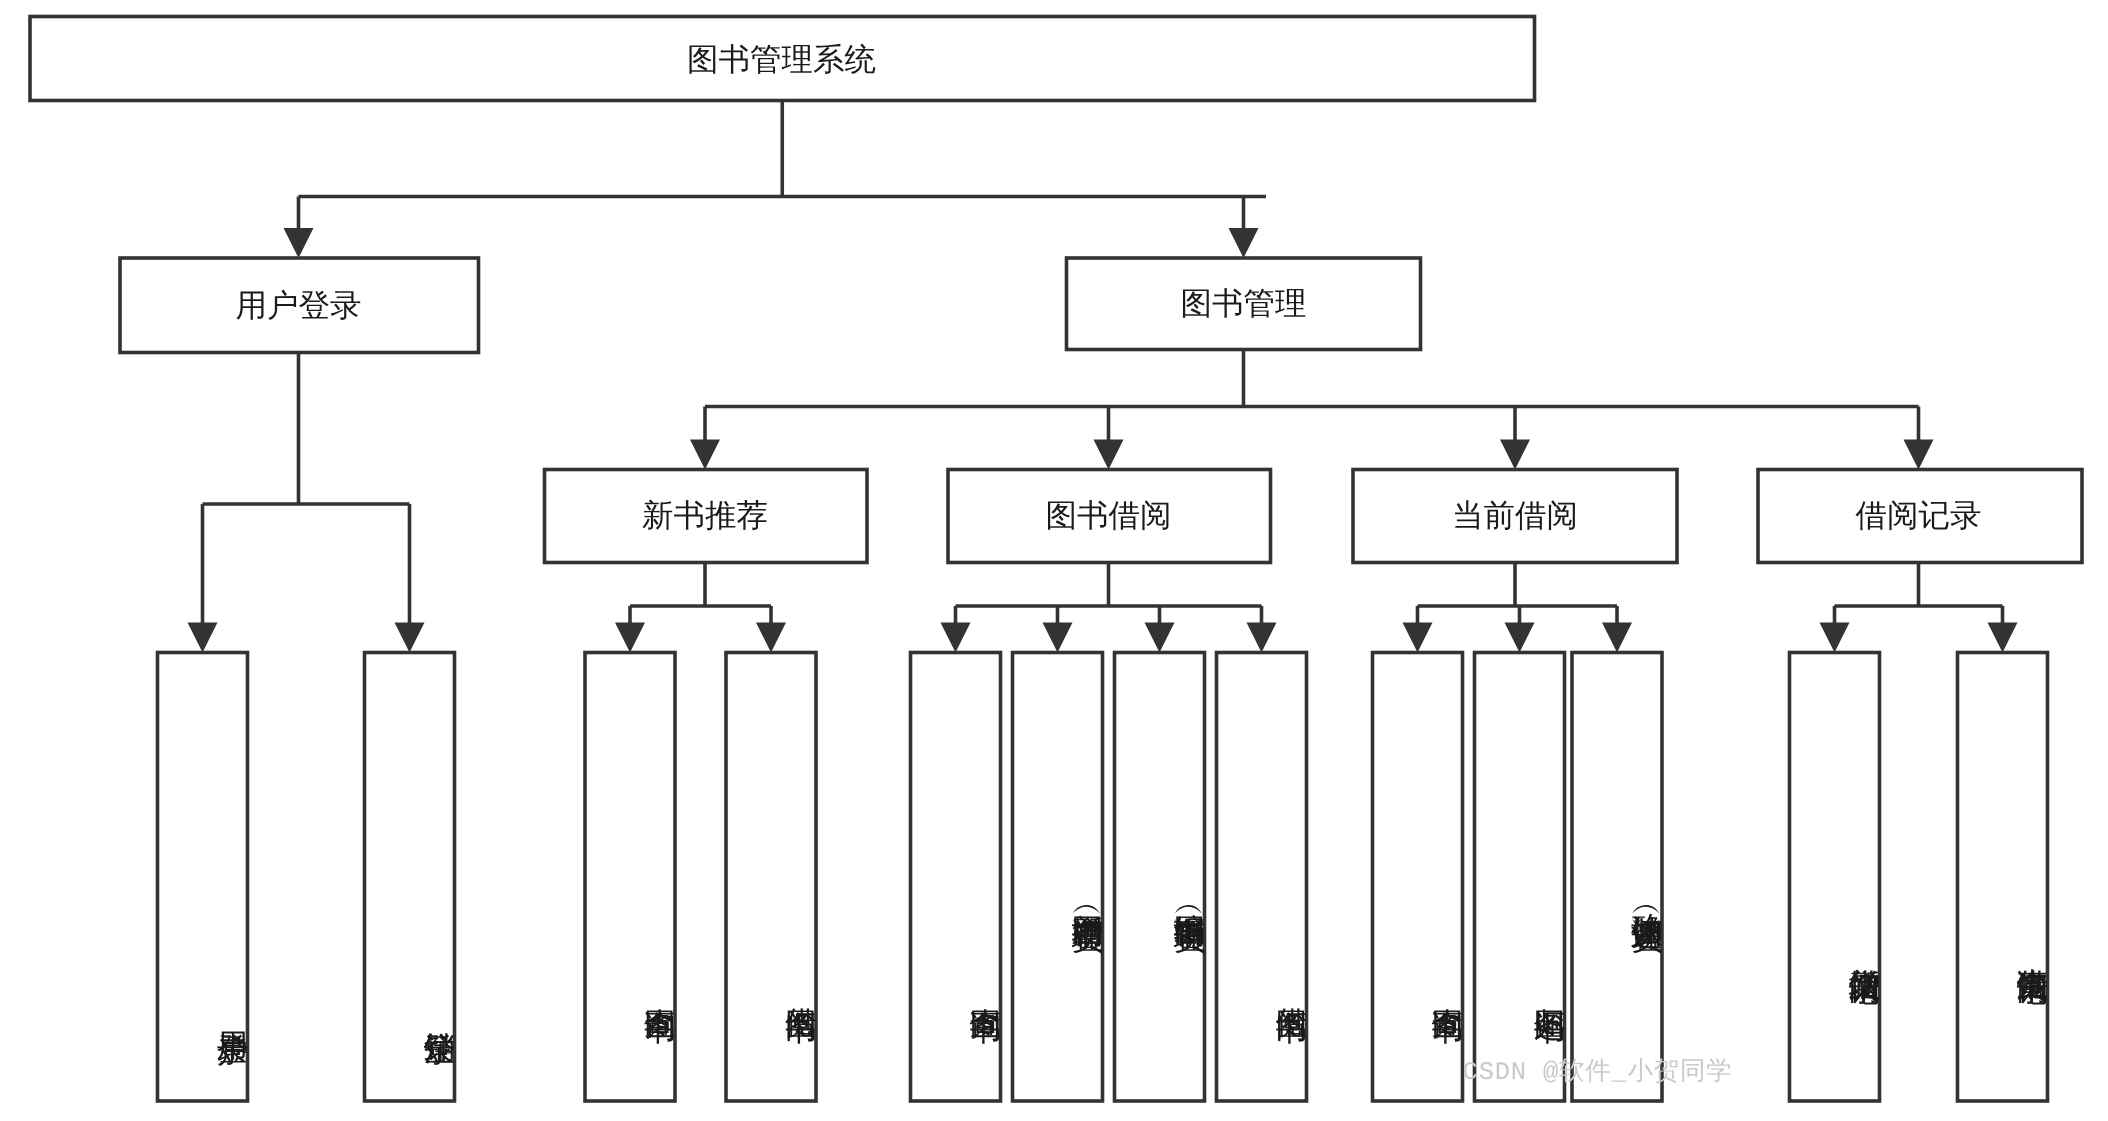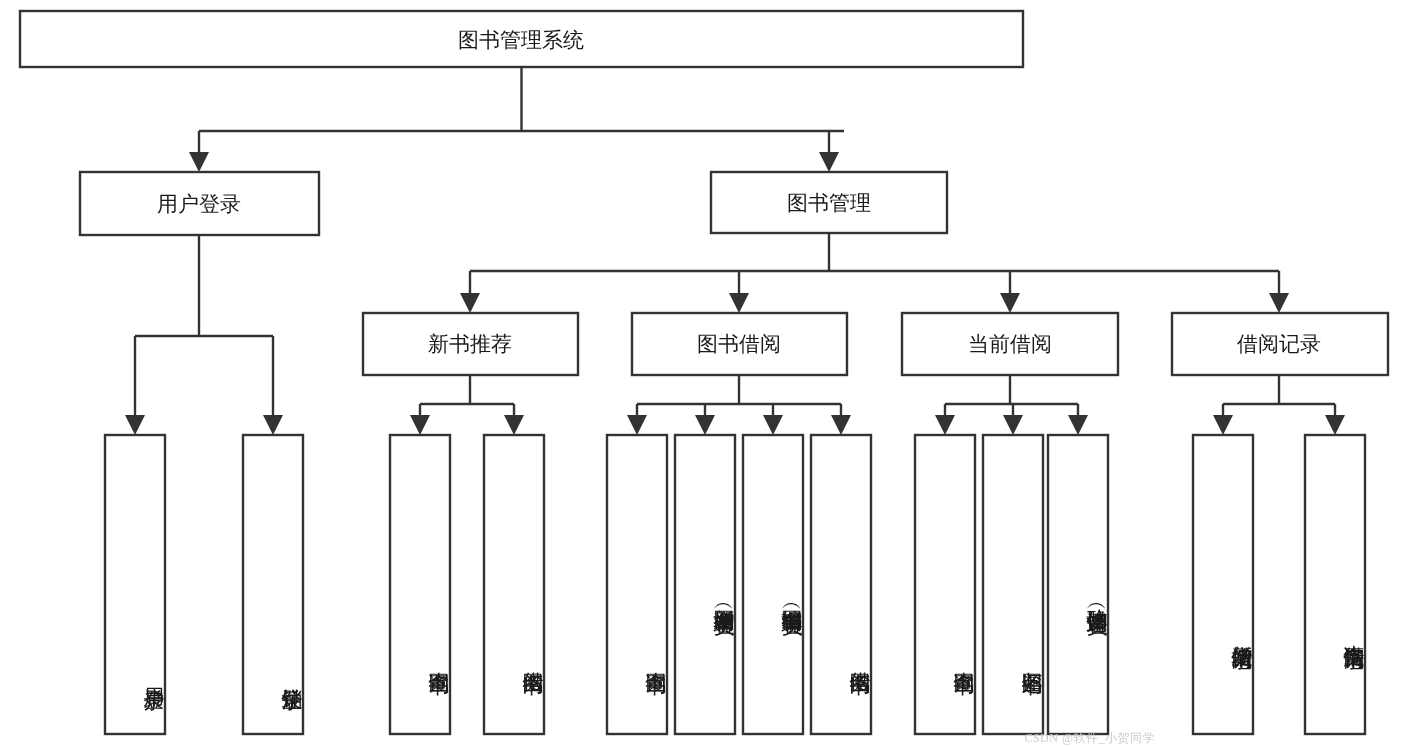--- a/index.html
+++ b/index.html
@@ -62,23 +62,23 @@
     line-height: 1;
     display: flex;
     align-items: flex-start;
     justify-content: center;
     pointer-events: none;
     overflow: hidden;
   }
   .watermark {
     position: absolute;
     right: 10px;
-    bottom: 0;
-    font-family: Liberation Serif, serif;
-    font-size: 12px;
+    bottom: 22px;
+    font-family: Liberation Mono, monospace;
+    font-size: 17px;
     color: #c9c9c9;
     letter-spacing: 0.5px;
     white-space: nowrap;
   }
 </style>
 </head>
 <body>
 
 <div id="diagram-root">
 

